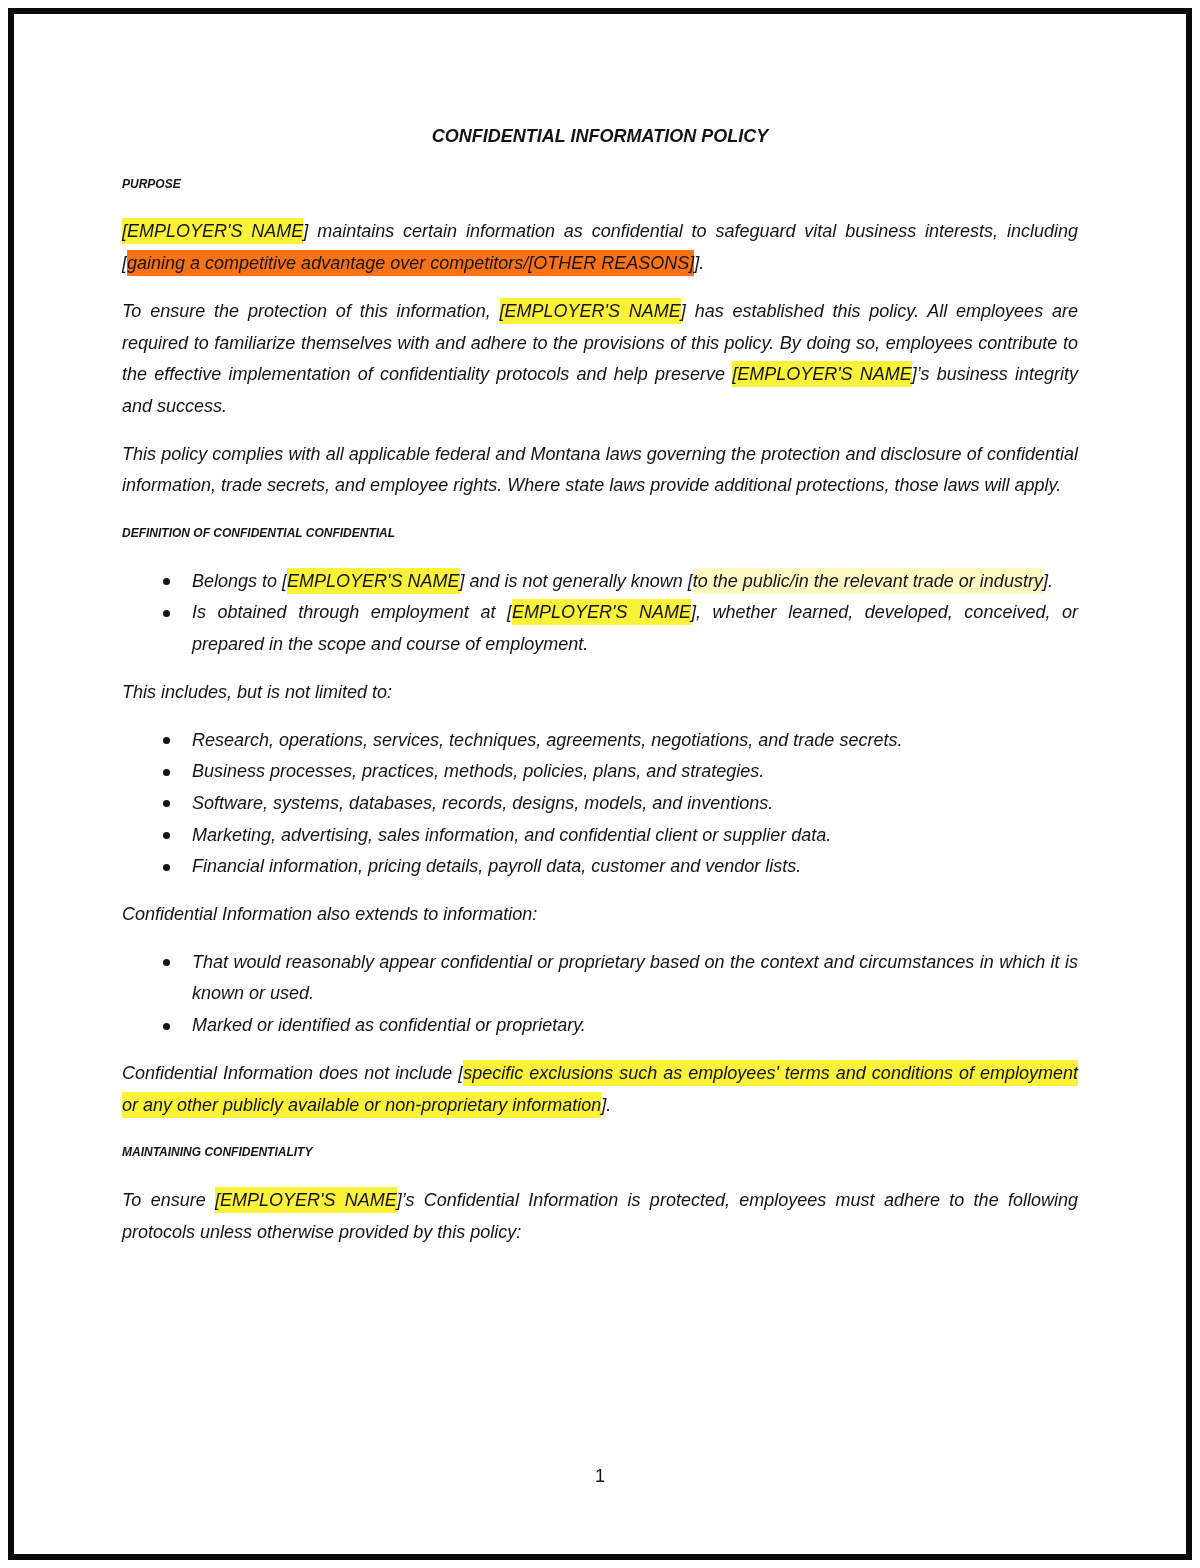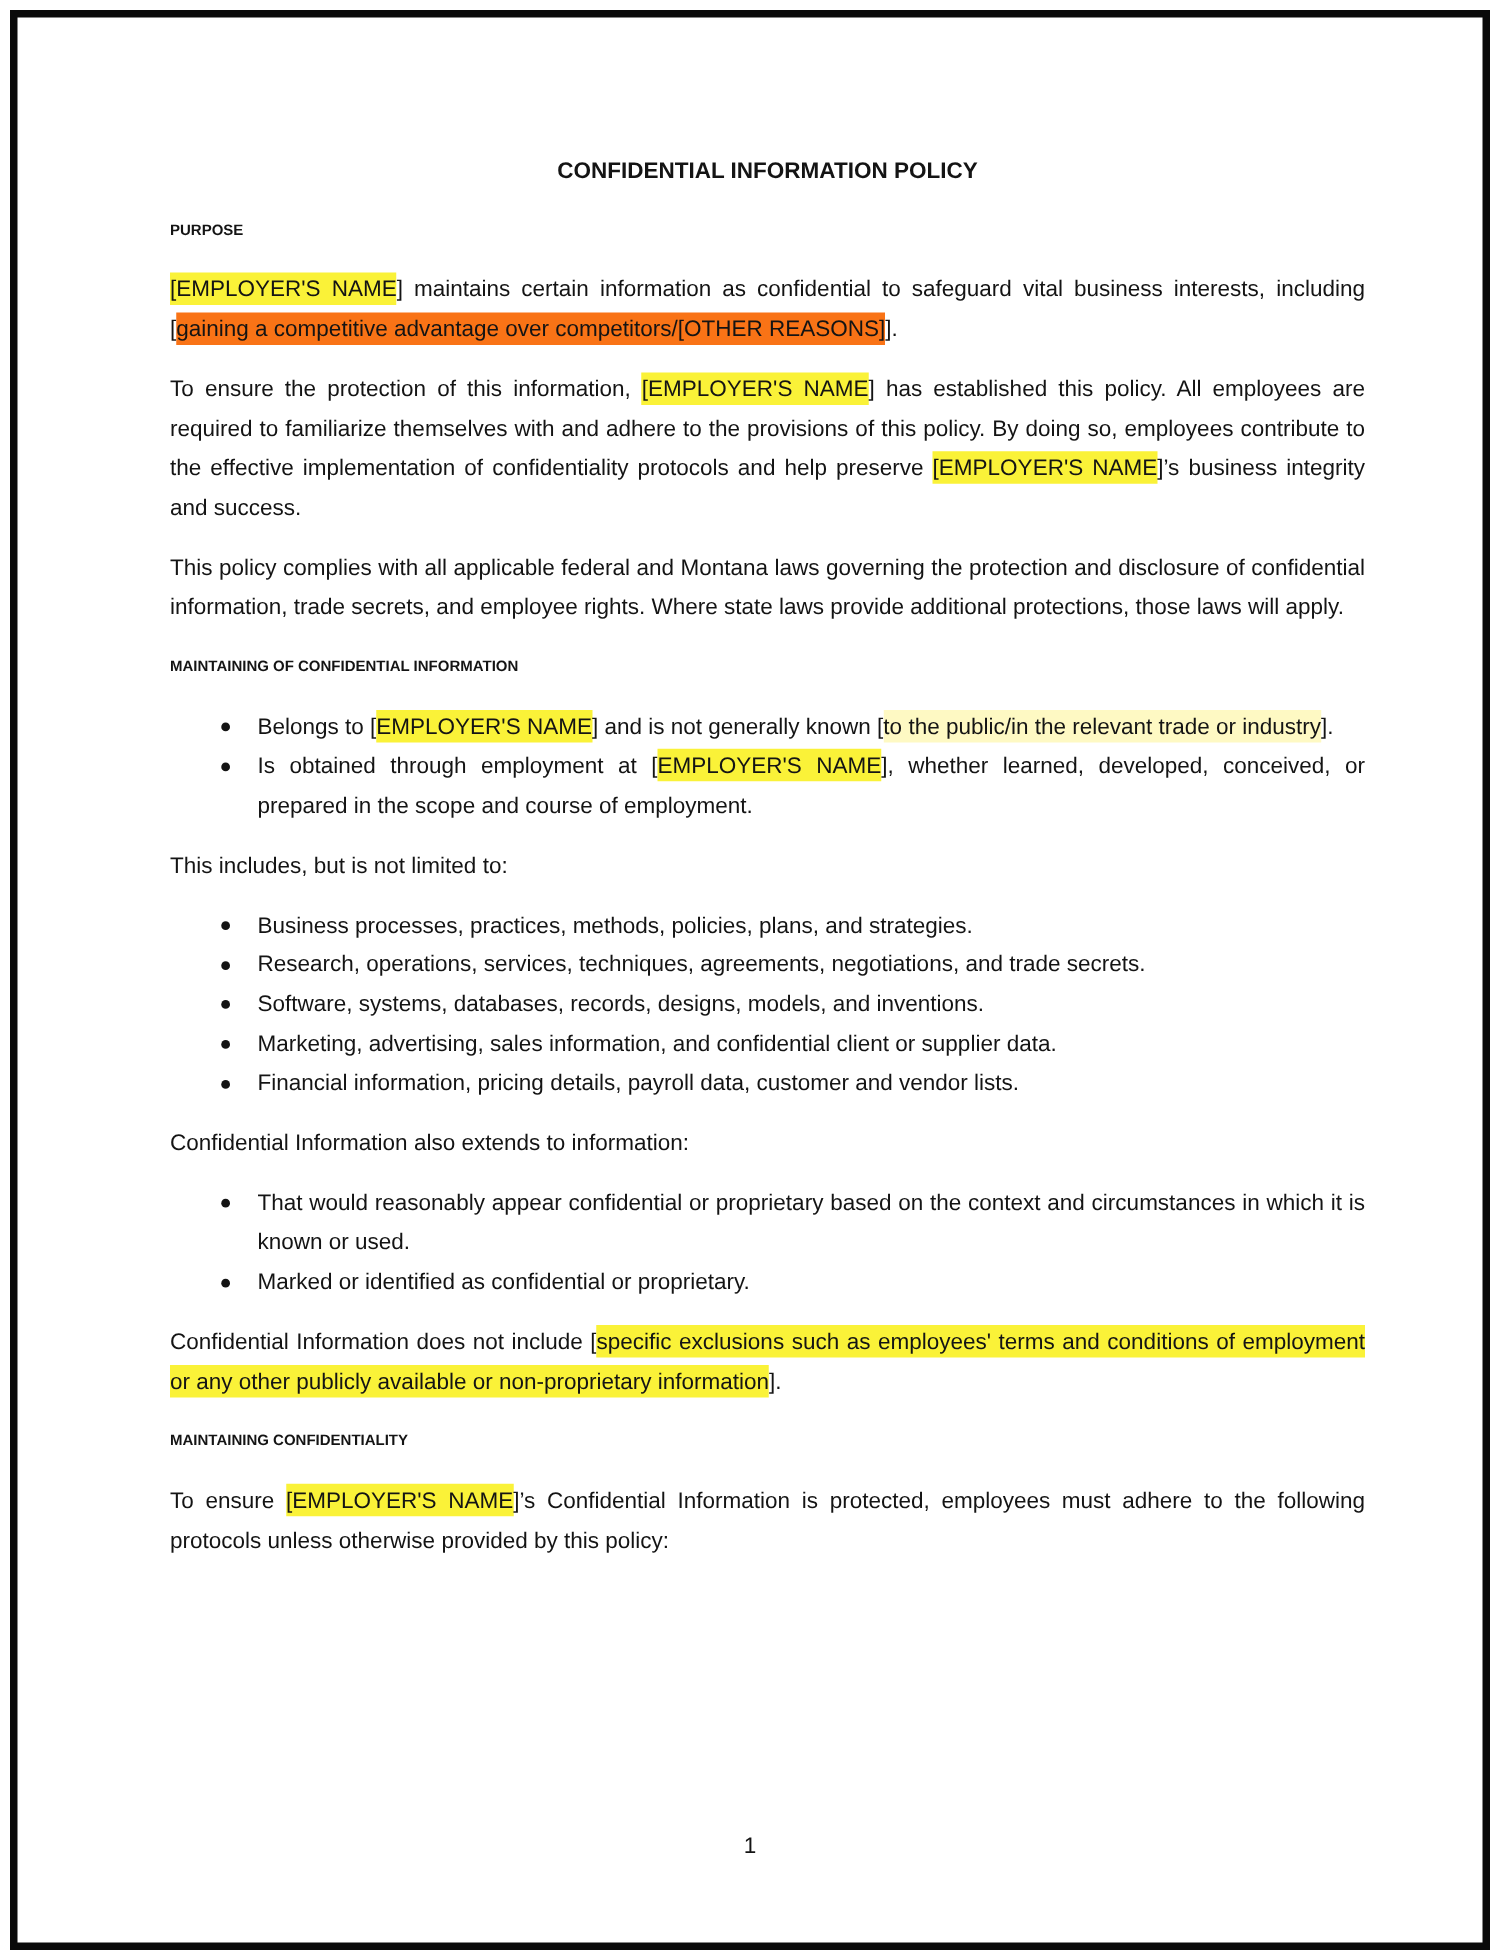--- a/index.html
+++ b/index.html
@@ -15,25 +15,26 @@
   }
   .page-frame {
     position: absolute;
     left: 8px; top: 8px;
     width: 1184px; height: 1552px;
     border: 6px solid #0a0a0a;
     background: #ffffff;
   }
   .doc {
     position: absolute;
-    left: 136px;
+    left: 122px;
     top: 121px;
     width: 956px;
     font-size: 18px;
     line-height: 31.7px;
+    font-style: italic;
   }
   .doc-title {
     margin: 0 0 16px 0;
     font-size: 18px;
     font-weight: 700;
     text-align: center;
     line-height: 31.7px;
   }
   .sec-heading {
     margin: 0 0 16px 0;
@@ -85,29 +86,29 @@
 
 <div class="page-frame" style="border-color: rgb(10, 10, 10);"></div>
 
 <div class="doc">
   <h1 class="doc-title">CONFIDENTIAL INFORMATION POLICY</h1>
   <div id="doc-content">
       <h2 class="sec-heading">PURPOSE</h2>
       <p class="para"><span class="hl" style="background-color: rgb(250, 242, 56);">[EMPLOYER'S NAME</span><span>] maintains certain information as confidential to safeguard vital business interests, including [</span><span class="hl" style="background-color: #f97316;">gaining a competitive advantage over competitors/[OTHER REASONS]</span><span>].</span></p>
       <p class="para"><span>To ensure the protection of this information, </span><span class="hl" style="background-color: rgb(250, 242, 56);">[EMPLOYER'S NAME</span><span>] has established this policy. All employees are required to familiarize themselves with and adhere to the provisions of this policy. By doing so, employees contribute to the effective implementation of confidentiality protocols and help preserve </span><span class="hl" style="background-color: rgb(250, 242, 56);">[EMPLOYER'S NAME</span><span>]’s business integrity and success.</span></p>
       <p class="para"><span>This policy complies with all applicable federal and Montana laws governing the protection and disclosure of confidential information, trade secrets, and employee rights. Where state laws provide additional protections, those laws will apply.</span></p>
-      <h2 class="sec-heading">MAINTAINING OF CONFIDENTIAL INFORMATION</h2>
+      <h2 class="sec-heading">DEFINITION OF CONFIDENTIAL CONFIDENTIAL</h2>
       <ul class="bullets">
         <li><span>Belongs to [</span><span class="hl" style="background-color: rgb(250, 242, 56);">EMPLOYER'S NAME</span><span>] and is not generally known [</span><span class="hl" style="background-color: #fef9c3;">to the public/in the relevant trade or industry</span><span>].</span></li>
         <li><span>Is obtained through employment at [</span><span class="hl" style="background-color: rgb(250, 242, 56);">EMPLOYER'S NAME</span><span>], whether learned, developed, conceived, or prepared in the scope and course of employment.</span></li>
       </ul>
       <p class="para"><span>This includes, but is not limited to:</span></p>
       <ul class="bullets">
+        <li><span>Research, operations, services, techniques, agreements, negotiations, and trade secrets.</span></li>
         <li><span>Business processes, practices, methods, policies, plans, and strategies.</span></li>
-        <li><span>Research, operations, services, techniques, agreements, negotiations, and trade secrets.</span></li>
         <li><span>Software, systems, databases, records, designs, models, and inventions.</span></li>
         <li><span>Marketing, advertising, sales information, and confidential client or supplier data.</span></li>
         <li><span>Financial information, pricing details, payroll data, customer and vendor lists.</span></li>
       </ul>
       <p class="para"><span>Confidential Information also extends to information:</span></p>
       <ul class="bullets">
         <li><span>That would reasonably appear confidential or proprietary based on the context and circumstances in which it is known or used.</span></li>
         <li><span>Marked or identified as confidential or proprietary.</span></li>
       </ul>
       <p class="para"><span>Confidential Information does not include [</span><span class="hl" style="background-color: rgb(250, 242, 56);">specific exclusions such as employees' terms and conditions of employment or any other publicly available or non-proprietary information</span><span>].</span></p>

